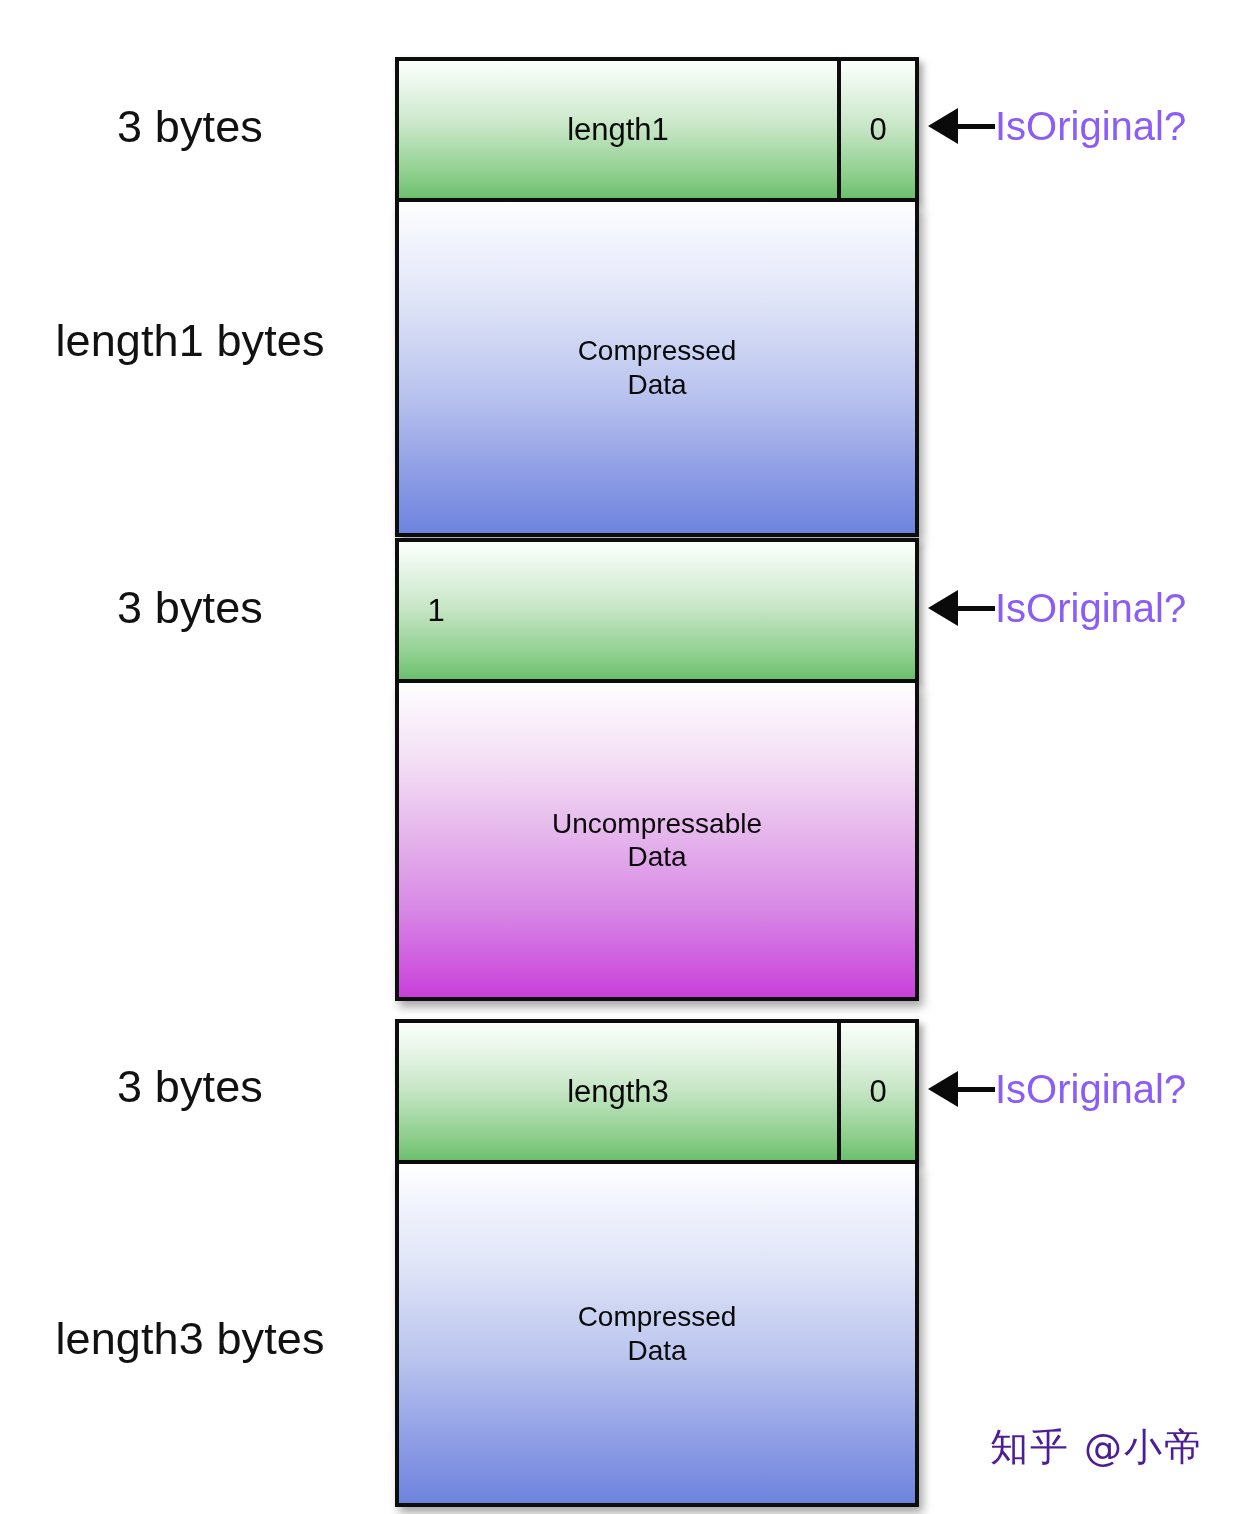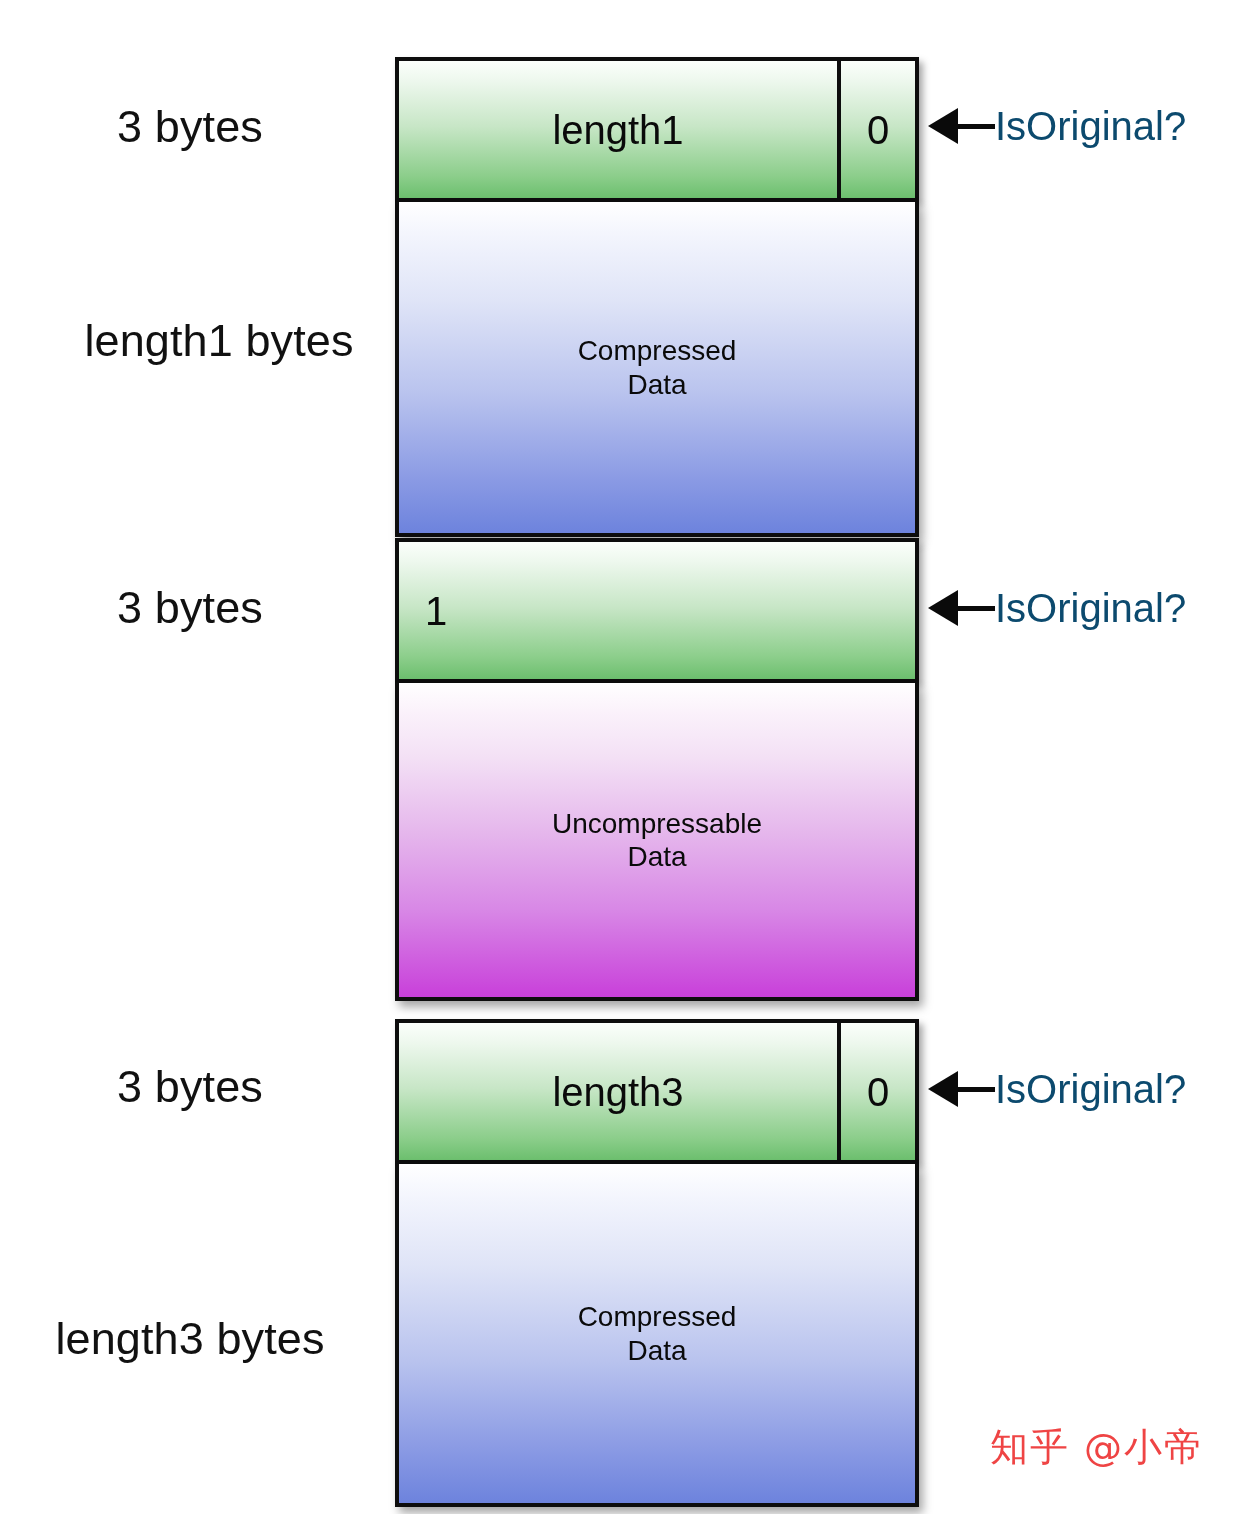--- a/index.html
+++ b/index.html
@@ -59,21 +59,21 @@
     box-sizing: border-box;
   }
   .hdr-flag {
     flex: 0 0 74px;
     display: flex;
     align-items: center;
     justify-content: center;
     box-sizing: border-box;
   }
   .hdr-text {
-    font-size: 40px;
+    font-size: 31px;
     line-height: 1;
     color: #0a0a0a;
   }
 
   
   .body-block {
     position: relative;
     border: 4px solid #0d0d0d;
     border-top: none;
     box-sizing: border-box;
@@ -114,45 +114,45 @@
   .arrow-shaft {
     height: 5px;
     width: 38px;
     background: #0a0a0a;
     flex: 0 0 auto;
     margin-left: -1px;
   }
   .annot-text {
     font-size: 40px;
     line-height: 1;
-    color: #0c4a6e;
+    color: #8b5cf6;
     white-space: nowrap;
     margin-left: 0px;
   }
 
   
   .watermark {
     position: absolute;
     right: 44px;
     bottom: 48px;
     font-size: 38px;
     line-height: 1;
-    color: #ef4444;
+    color: #4c1d95;
     white-space: nowrap;
     letter-spacing: 2px;
     font-family: "DejaVu Sans", sans-serif;
   }
 </style>
 </head>
 <body>
 
 <div class="canvas">
 
   <div class="size-label" style="left:0px; top:104px; width:380px;">3 bytes</div>
-  <div class="size-label" style="left:0px; top:318px; width:380px;padding-left:29px;">length1 bytes</div>
+  <div class="size-label" style="left:0px; top:318px; width:380px;">length1 bytes</div>
 
   <div class="packet" style="top:57px;">
     <div class="hdr">
       <div class="hdr-len">
         <span class="hdr-text">length1</span>
       </div>
       <div class="hdr-flag">
         <span class="hdr-text">0</span>
       </div>
     </div>

